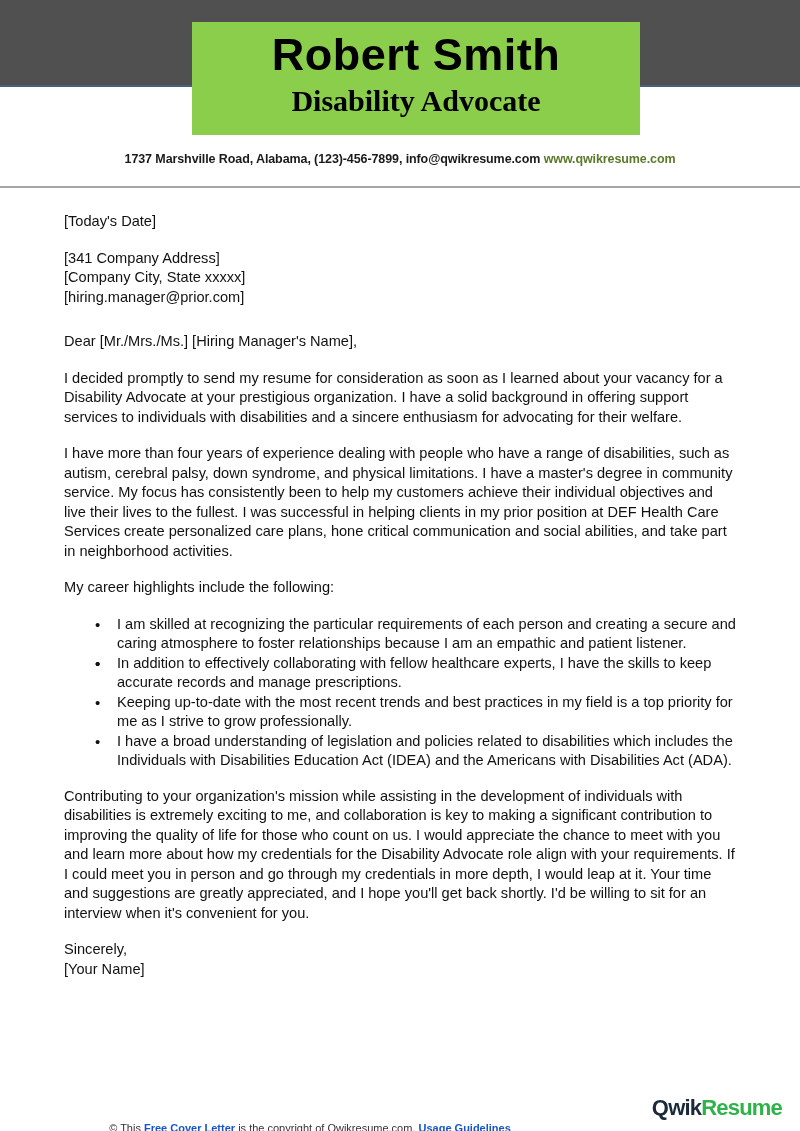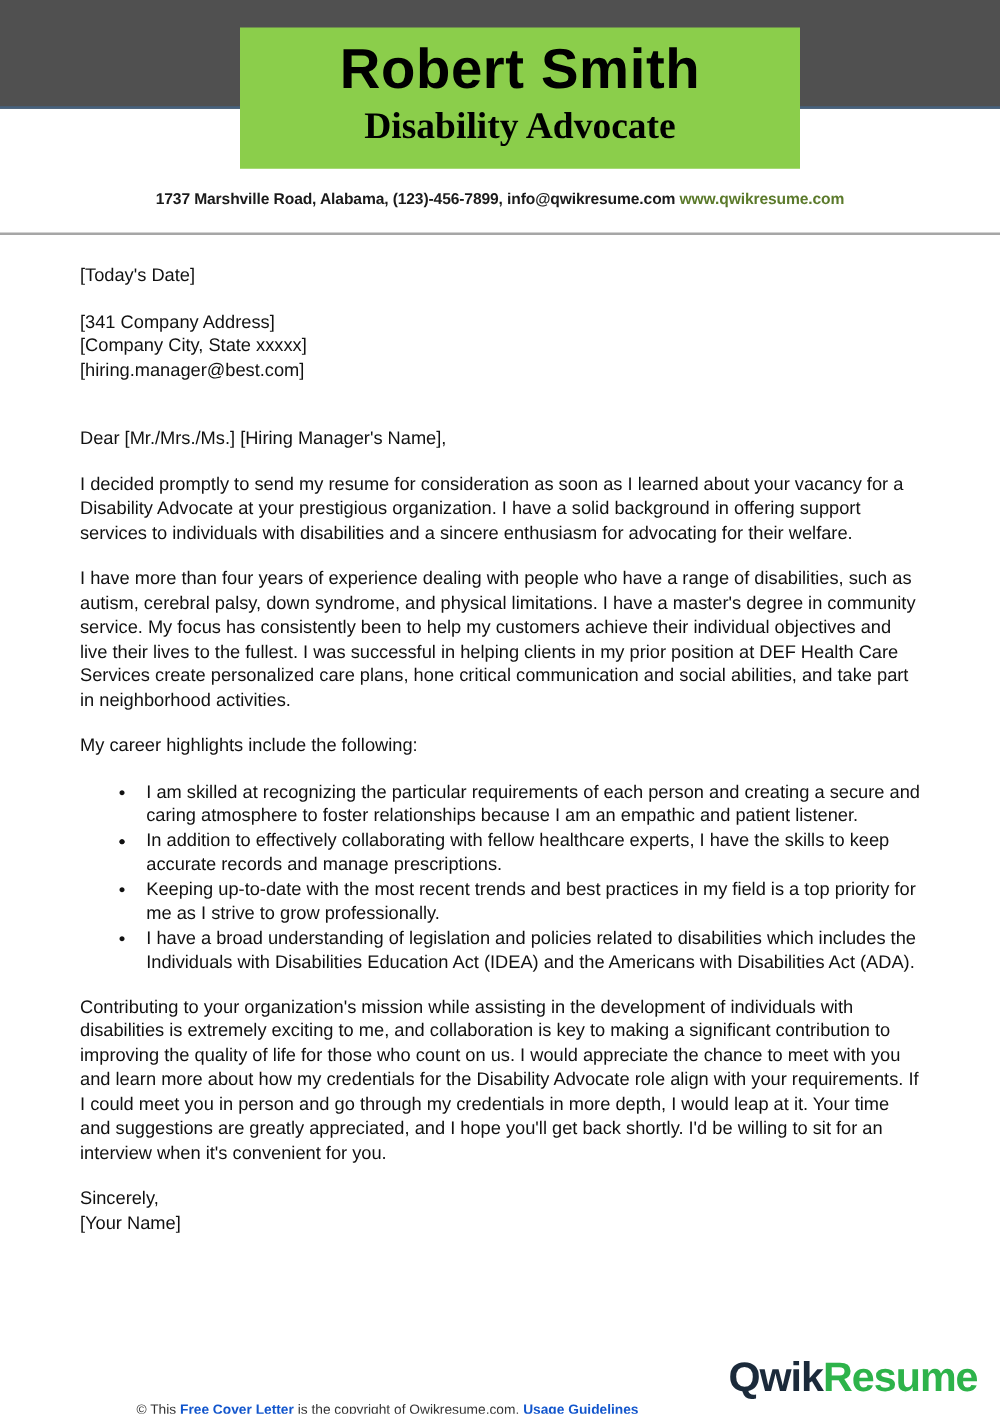--- a/index.html
+++ b/index.html
@@ -90,21 +90,21 @@
   .letter-body {
     position: absolute;
     left: 64px;
     top: 212px;
     width: 672px;
     font-size: 14.6px;
     line-height: 19.5px;
     color: #111111;
   }
   .block {
-    margin-bottom: 12px;
+    margin-bottom: 2px;
   }
   .addr-line {
     line-height: 19.5px;
   }
   .date-line {
     margin-bottom: 17px;
   }
   .salutation {
     margin-bottom: 17px;
   }
@@ -156,22 +156,22 @@
     margin-top: 30px;
   }
   .footer-text a {
     color: #1155cc;
     text-decoration: underline;
     font-weight: bold;
   }
   .logo {
     position: absolute;
     right: 18px;
-    top: 14px;
-    font-size: 33px;
+    top: 26px;
+    font-size: 22px;
     font-weight: bold;
     letter-spacing: -0.8px;
     white-space: nowrap;
   }
   .logo .qwik { color: #1b2a3a; }
   .logo .resume { color: #2db34a; }
 </style>
 </head>
 <body>
 
@@ -190,21 +190,21 @@
   <div class="header-rule"></div>
 </div>
 
 <div class="letter-body">
 
   <div class="date-line">[Today's Date]</div>
 
   <div class="block">
     <div class="addr-line">[341 Company Address]</div>
     <div class="addr-line">[Company City, State xxxxx]</div>
-    <div class="addr-line">[hiring.manager@best.com]</div>
+    <div class="addr-line">[hiring.manager@prior.com]</div>
   </div>
 
   <div style="height:23px"></div>
 
   <div class="salutation">Dear [Mr./Mrs./Ms.] [Hiring Manager's Name],</div>
 
   <p class="para">I decided promptly to send my resume for consideration as soon as I learned about your vacancy for a Disability Advocate at your prestigious organization. I have a solid background in offering support services to individuals with disabilities and a sincere enthusiasm for advocating for their welfare.</p>
 
   <p class="para">I have more than four years of experience dealing with people who have a range of disabilities, such as autism, cerebral palsy, down syndrome, and physical limitations. I have a master's degree in community service. My focus has consistently been to help my customers achieve their individual objectives and live their lives to the fullest. I was successful in helping clients in my prior position at DEF Health Care Services create personalized care plans, hone critical communication and social abilities, and take part in neighborhood activities.</p>
 

